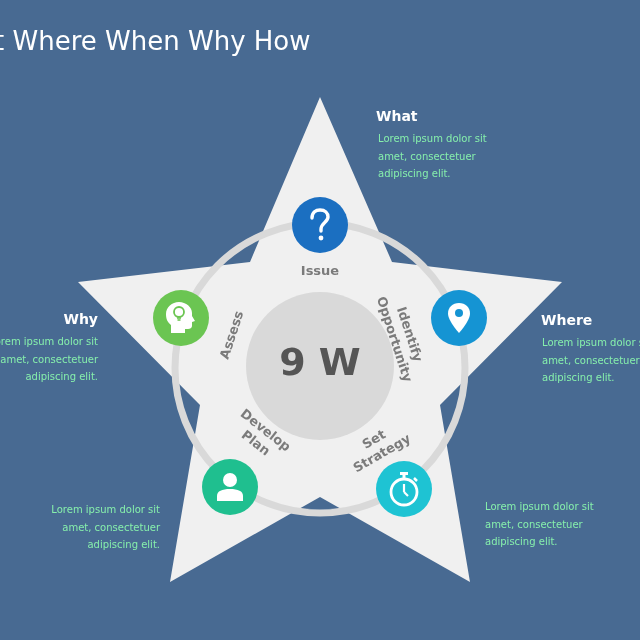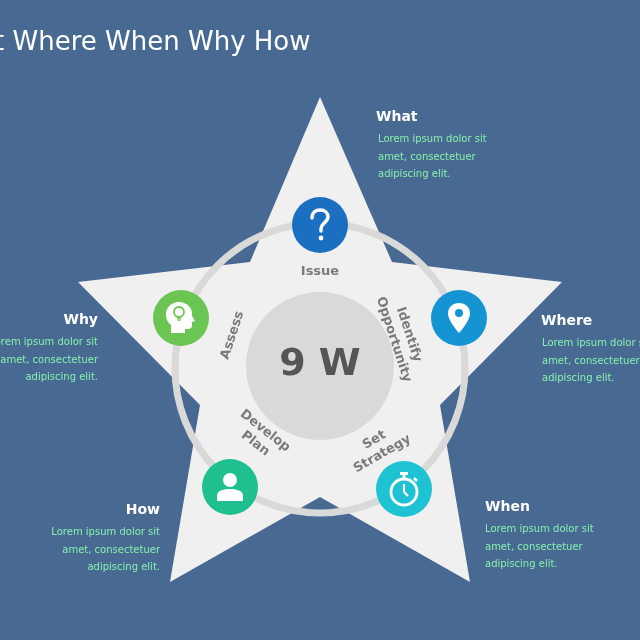--- a/index.html
+++ b/index.html
@@ -115,30 +115,28 @@
 <div class="block" style="left:541px; top:312px;">
   <div class="head">Where</div>
   <div class="body" style="margin-left:1px;">
     <div>Lorem ipsum dolor sit</div>
     <div>amet, consectetuer</div>
     <div>adipiscing elit.</div>
   </div>
 </div>
 
 <div class="block" style="left:485px; top:498px;">
-  <div class="head">When</div>
   <div class="body">
     <div>Lorem ipsum dolor sit</div>
     <div>amet, consectetuer</div>
     <div>adipiscing elit.</div>
   </div>
 </div>
 
 <div class="block right" style="right:480px; top:501px;">
-  <div class="head">How</div>
   <div class="body">
     <div>Lorem ipsum dolor sit</div>
     <div>amet, consectetuer</div>
     <div>adipiscing elit.</div>
   </div>
 </div>
 
 <div class="block right" style="right:542px; top:311px;">
   <div class="head">Why</div>
   <div class="body">

